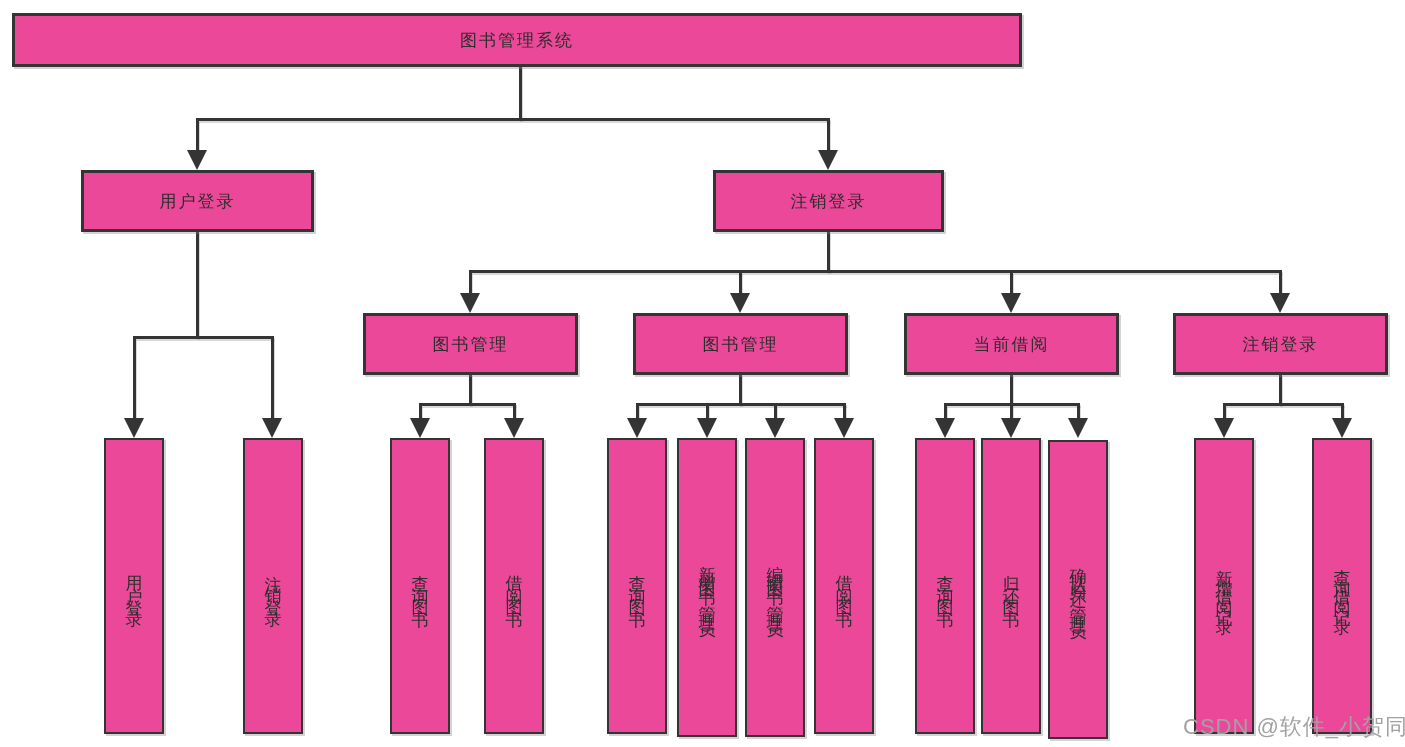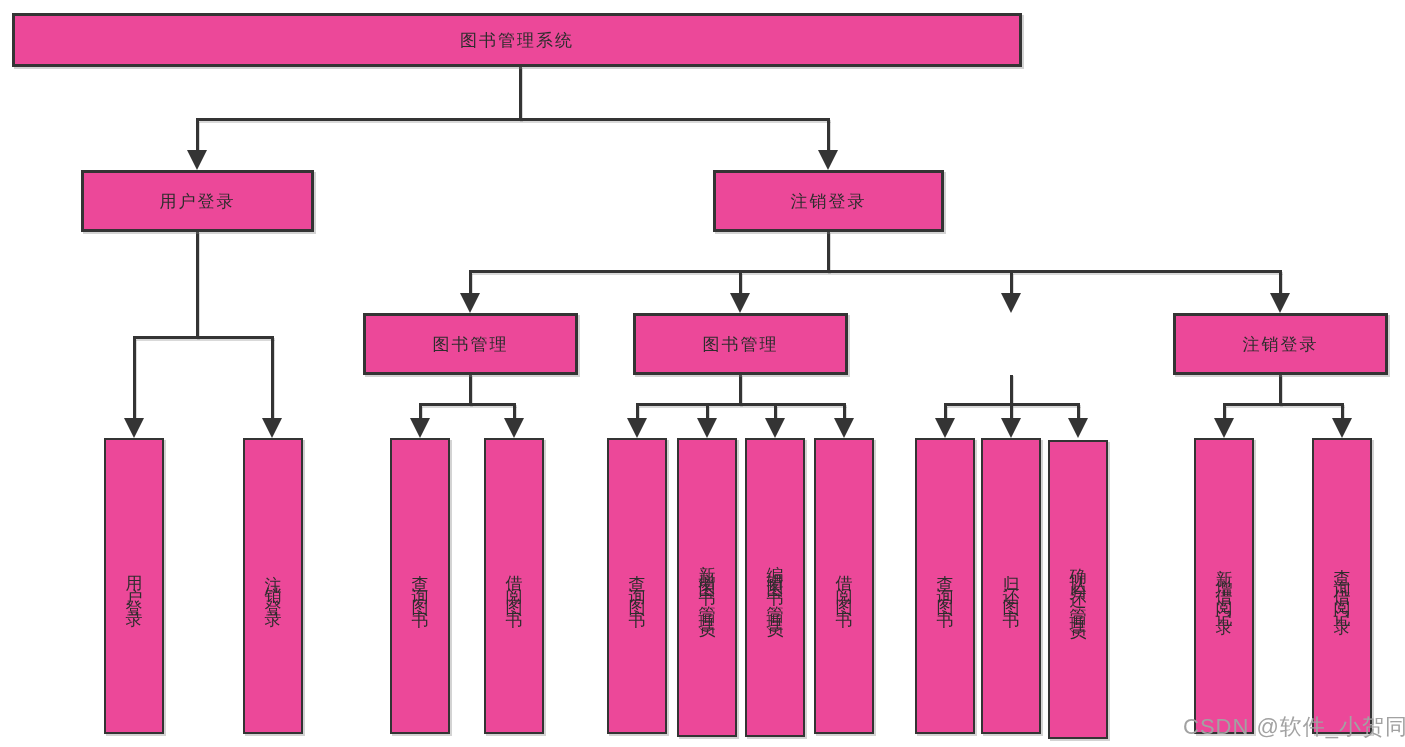--- a/index.html
+++ b/index.html
@@ -107,20 +107,23 @@
   <div class="ah" style="left:1001px;top:293px"></div>
   <div class="vl" style="left:1279px;top:273px;height:20px"></div>
   <div class="ah" style="left:1270px;top:293px"></div>
 
   <div class="box" style="left:363px;top:313px;width:215px;height:62px">
     <span>图书管理</span>
   </div>
   <div class="box" style="left:633px;top:313px;width:215px;height:62px">
     <span>图书管理</span>
   </div>
+  <div class="box" style="left:904px;top:313px;width:215px;height:62px">
+    <span>当前借阅</span>
+  </div>
   <div class="box" style="left:1173px;top:313px;width:215px;height:62px">
     <span>注销登录</span>
   </div>
 
   <div class="vl" style="left:469px;top:375px;height:31px"></div>
   <div class="hl" style="left:419px;top:403px;width:97px"></div>
   <div class="vl" style="left:419px;top:406px;height:12px"></div>
   <div class="ah" style="left:410px;top:418px"></div>
   <div class="vl" style="left:513px;top:406px;height:12px"></div>
   <div class="ah" style="left:504px;top:418px"></div>

